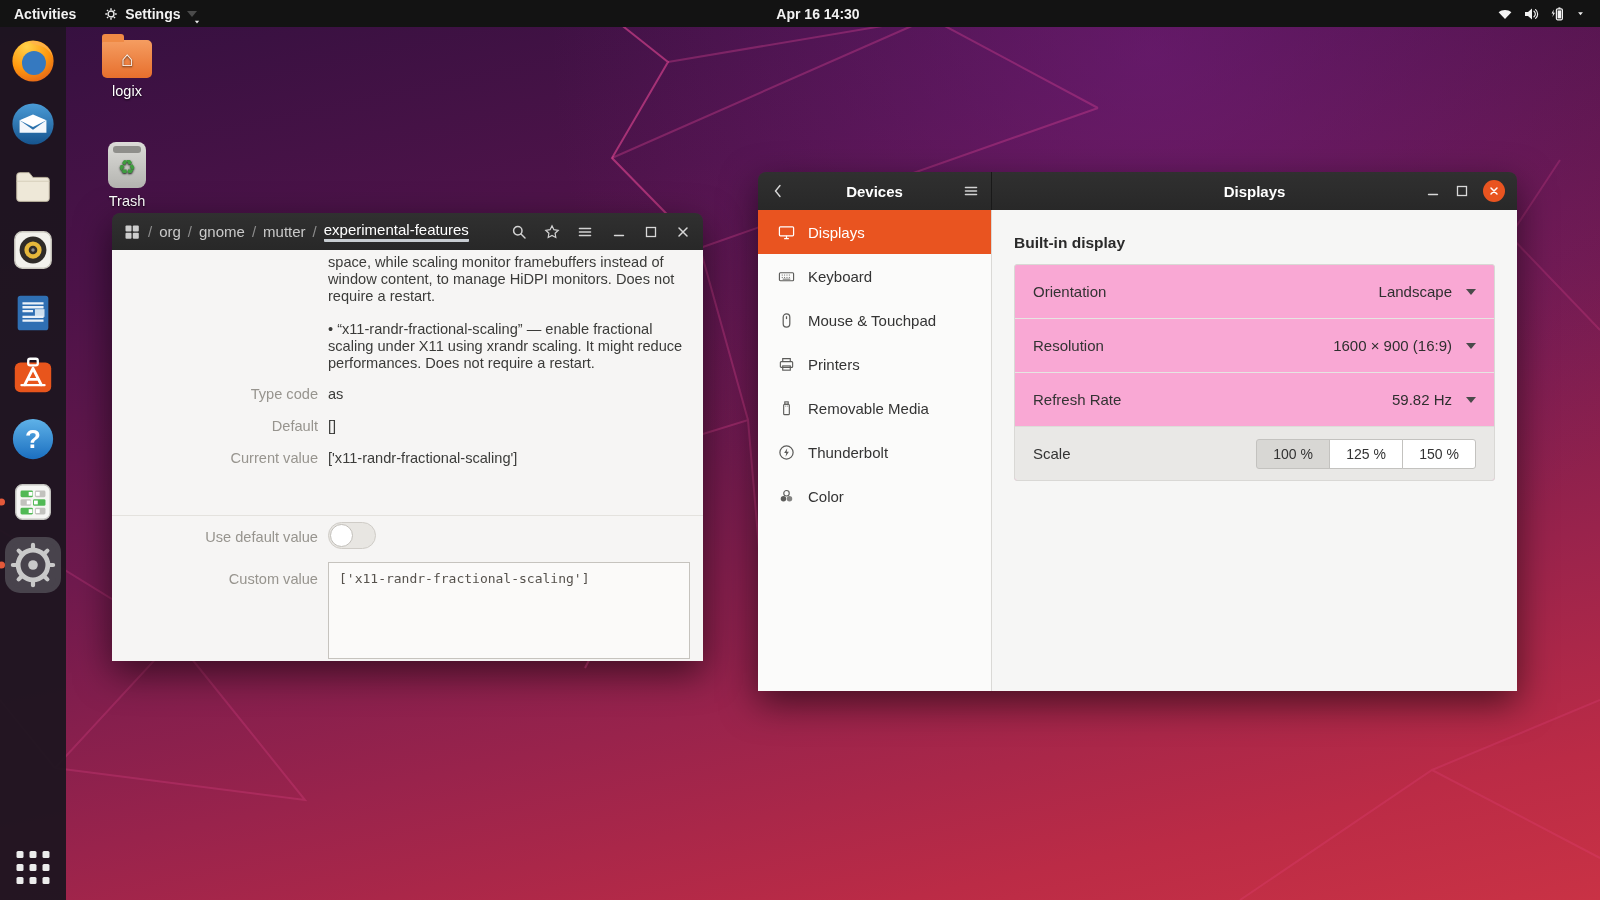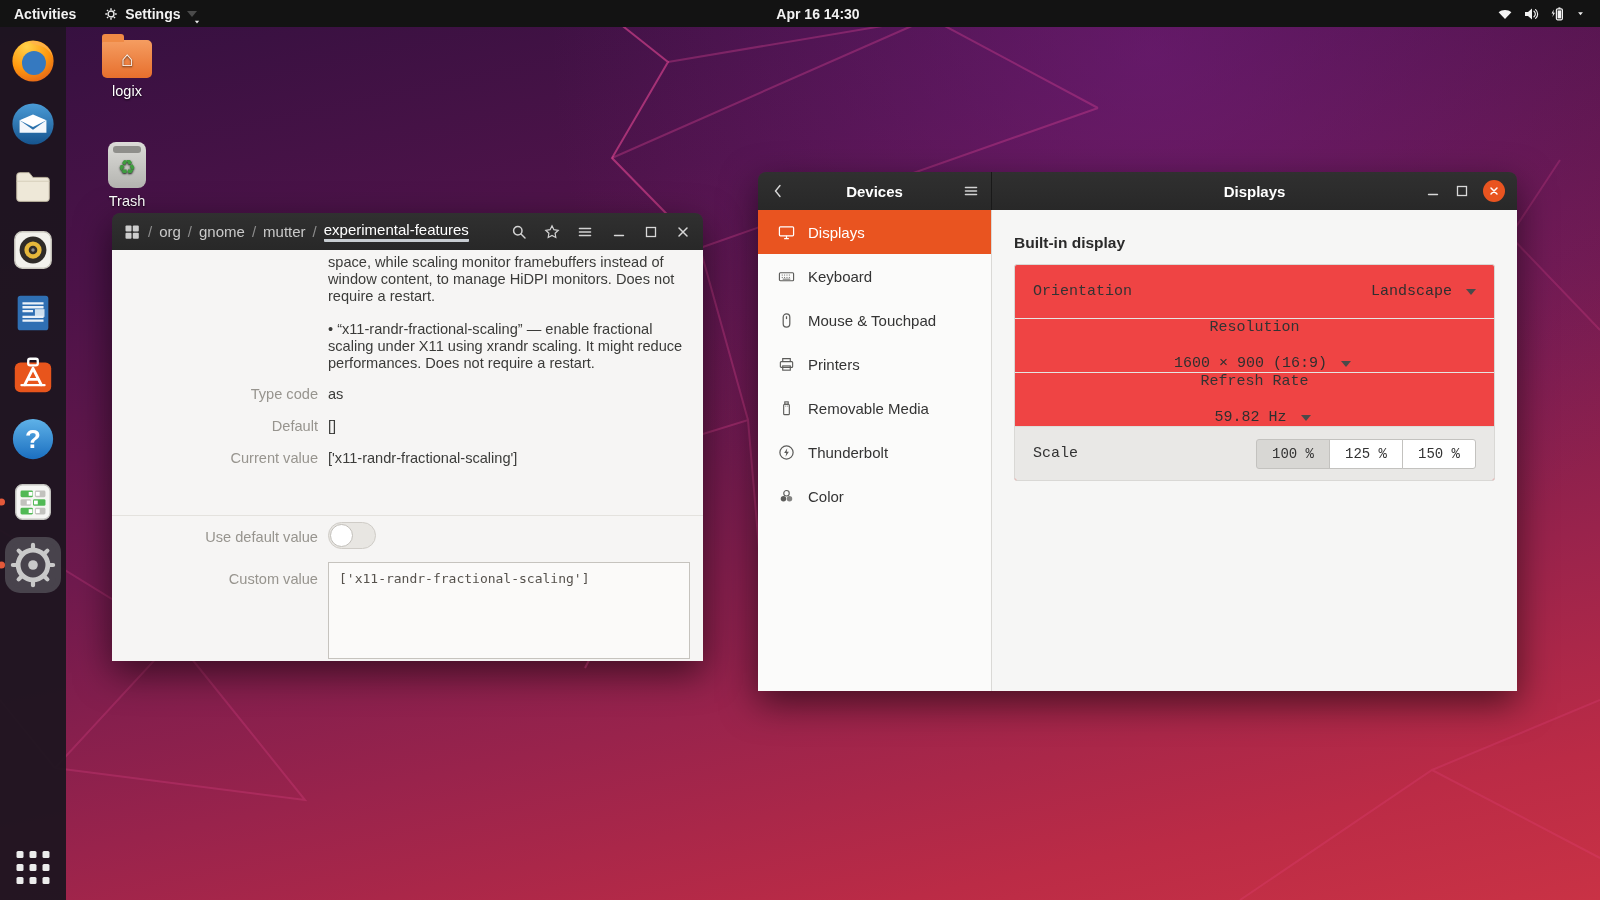--- a/index.html
+++ b/index.html
@@ -112,24 +112,24 @@
     border-right:1px solid #dad9d6;box-sizing:border-box;}
   .side-item{height:44px;display:flex;align-items:center;gap:13px;padding-left:20px;
     font-size:15px;color:#343434;cursor:pointer;}
   .side-item .s-ic{display:flex;}
   .side-item svg{width:17px;height:17px;color:#5c5c5a;}
   .side-item.selected{background:#e95420;color:#fff;}
   .side-item.selected svg{color:#fff;}
   .s-main{position:absolute;top:38px;left:234px;right:0;bottom:0;background:#f6f6f5;
     padding:24px 22px 0;box-sizing:border-box;}
   .s-main h2{margin:0 0 12px;font-size:15.5px;font-weight:700;color:#2a2a2a;}
-  .card{background:#ef4444;border:1px solid #d9d8d5;border-radius:3px;overflow:hidden;font-family:Liberation Mono, monospace;}
+  .card{background:#f9a8d4;border:1px solid #d9d8d5;border-radius:3px;overflow:hidden;}
   .srow{height:53px;display:flex;align-items:center;justify-content:space-between;
     padding:0 18px;font-size:15px;color:#333;}
-  #display-rows .srow + .srow{border-top:1px solid #e6e5e2;flex-direction:column;}
+  #display-rows .srow + .srow{border-top:1px solid #e6e5e2;}
   .srow .val{display:flex;align-items:center;gap:14px;color:#2f2f2f;padding-left:16px;}
   .caret{width:0;height:0;border-left:5px solid transparent;border-right:5px solid transparent;
     border-top:6px solid #4a4a4a;}
   .scale-row{background:#e9e8e6;border-top:1px solid #ddlcd9;border-top:1px solid #ddddd9;}
   .seg{display:flex;}
   .seg button{width:74px;height:30px;border:1px solid #c3c2bf;background:#fff;font-size:14px;
     color:#333;margin-left:-1px;font-family:inherit;cursor:pointer;}
   .seg button:first-child{border-radius:3px 0 0 3px;margin-left:0;}
   .seg button:last-child{border-radius:0 3px 3px 0;}
   .seg button.selected{background:#d8d7d4;}

